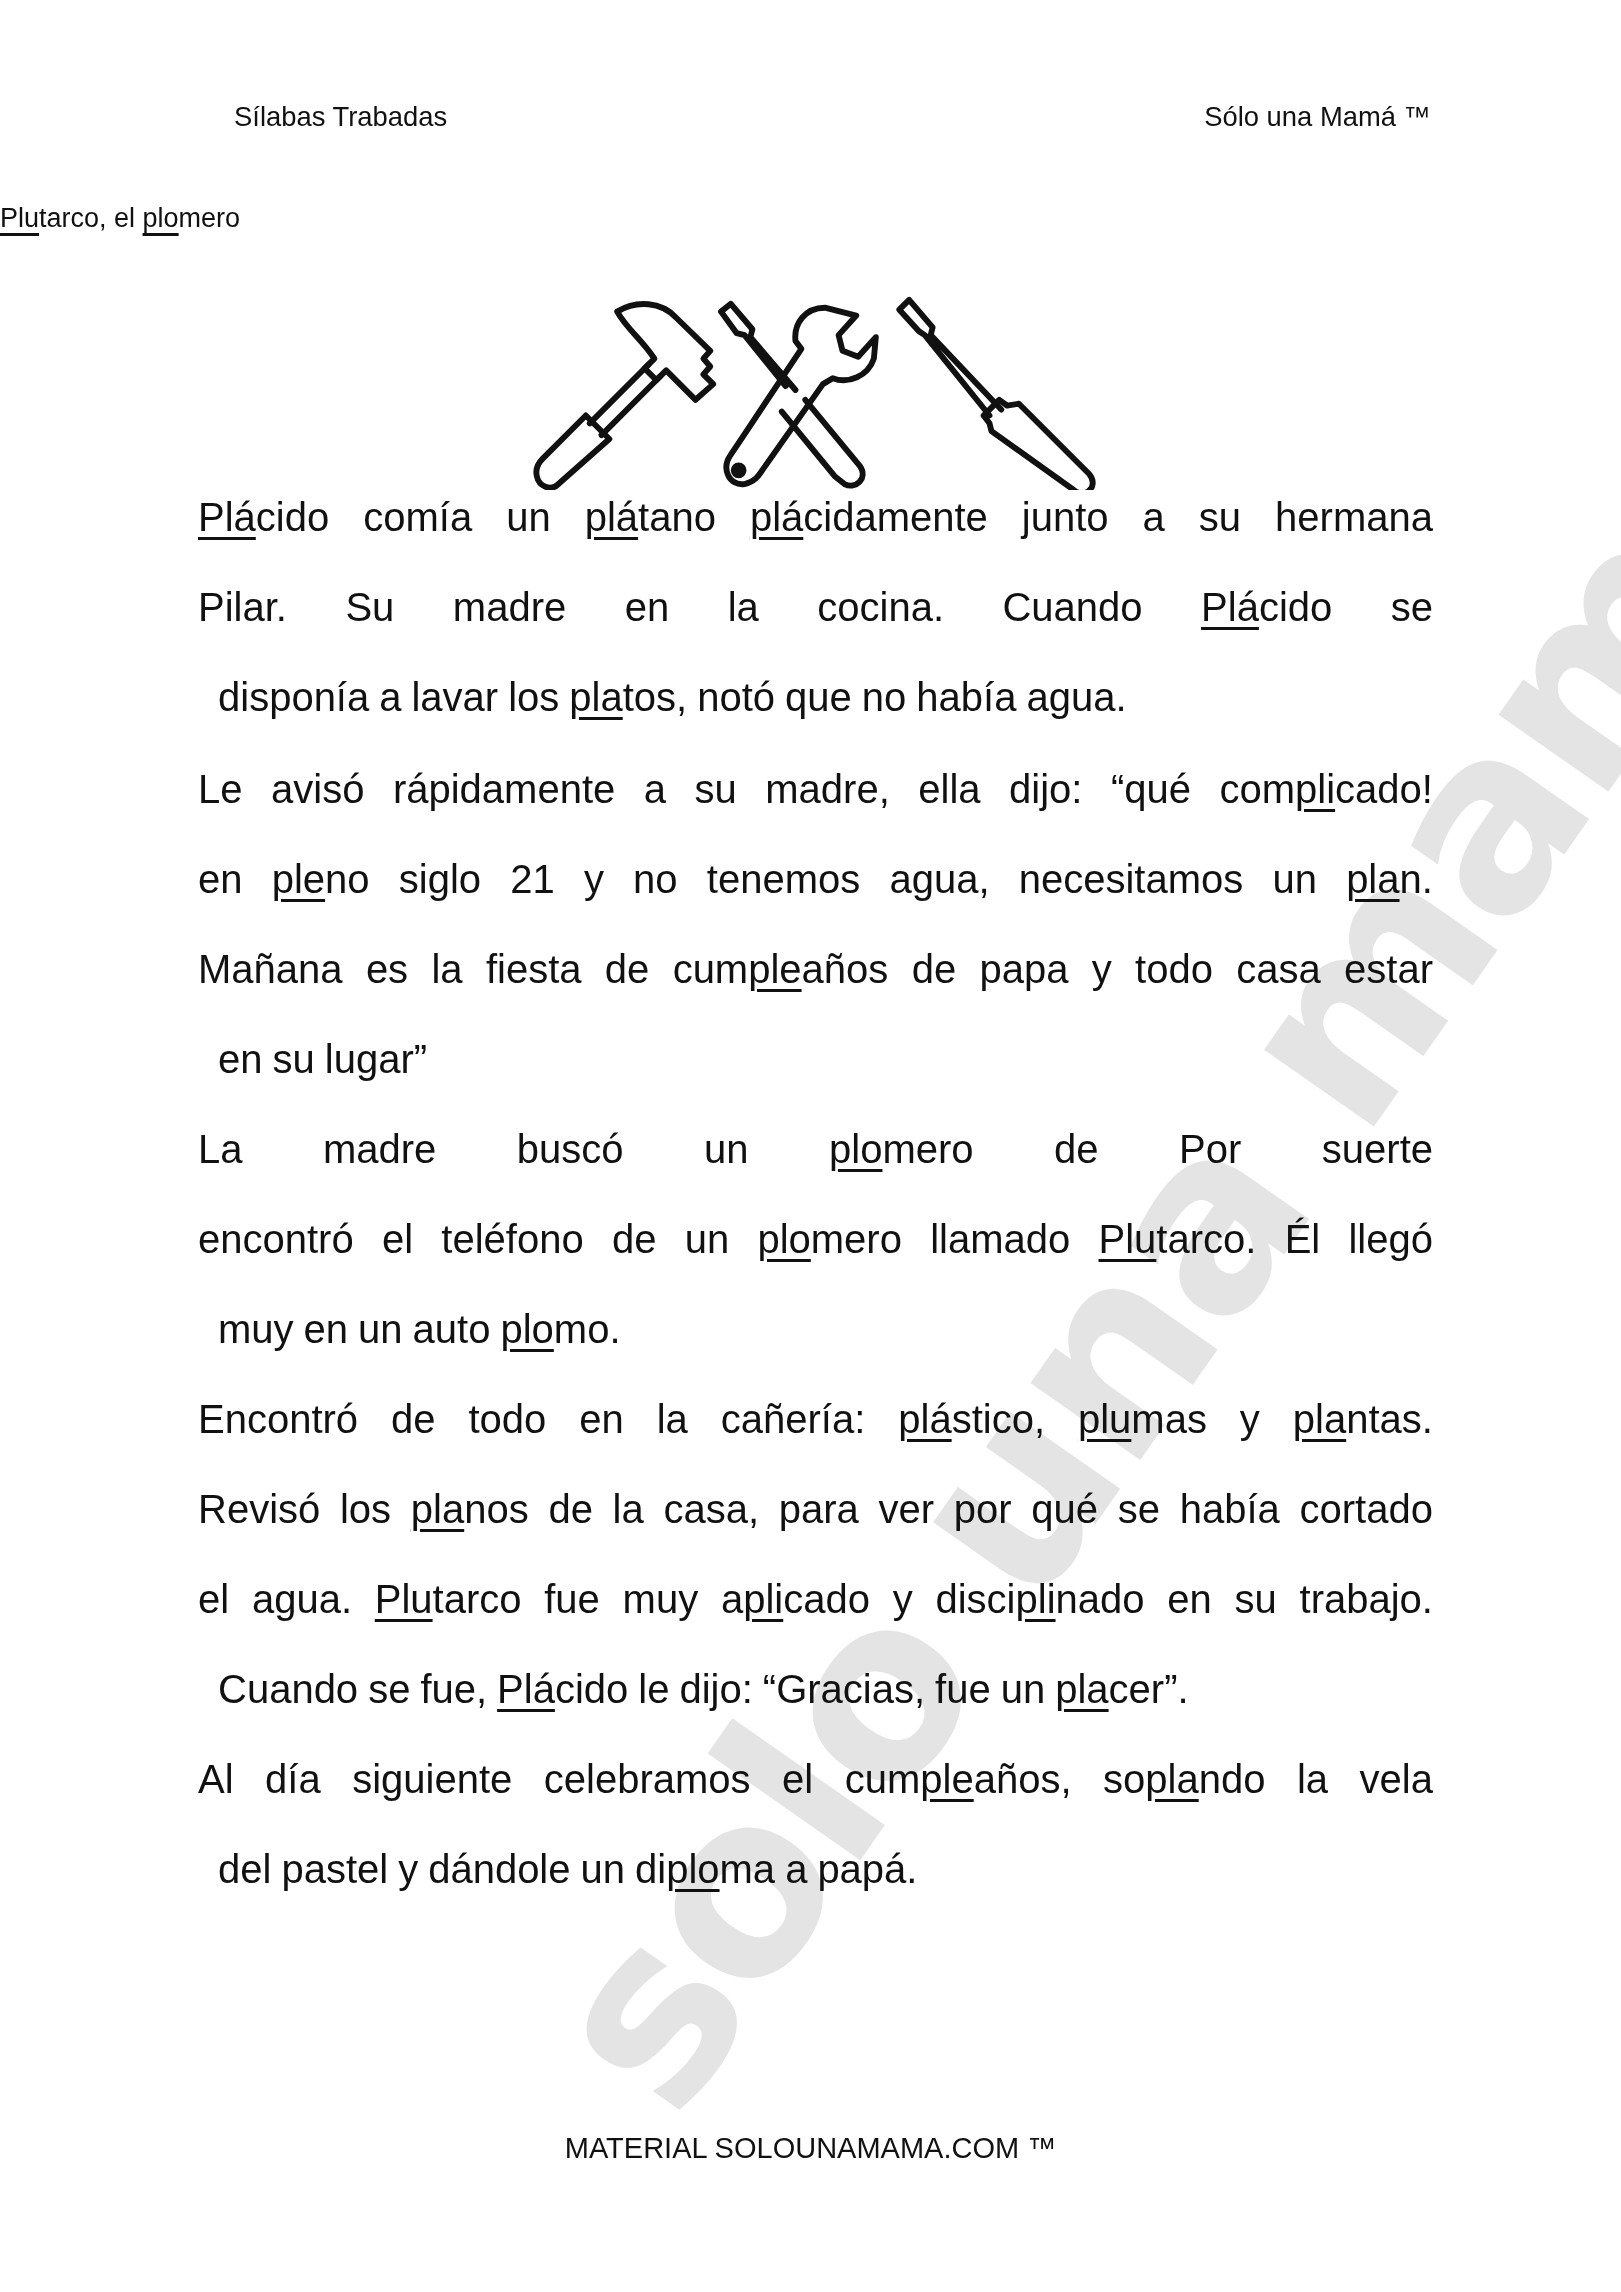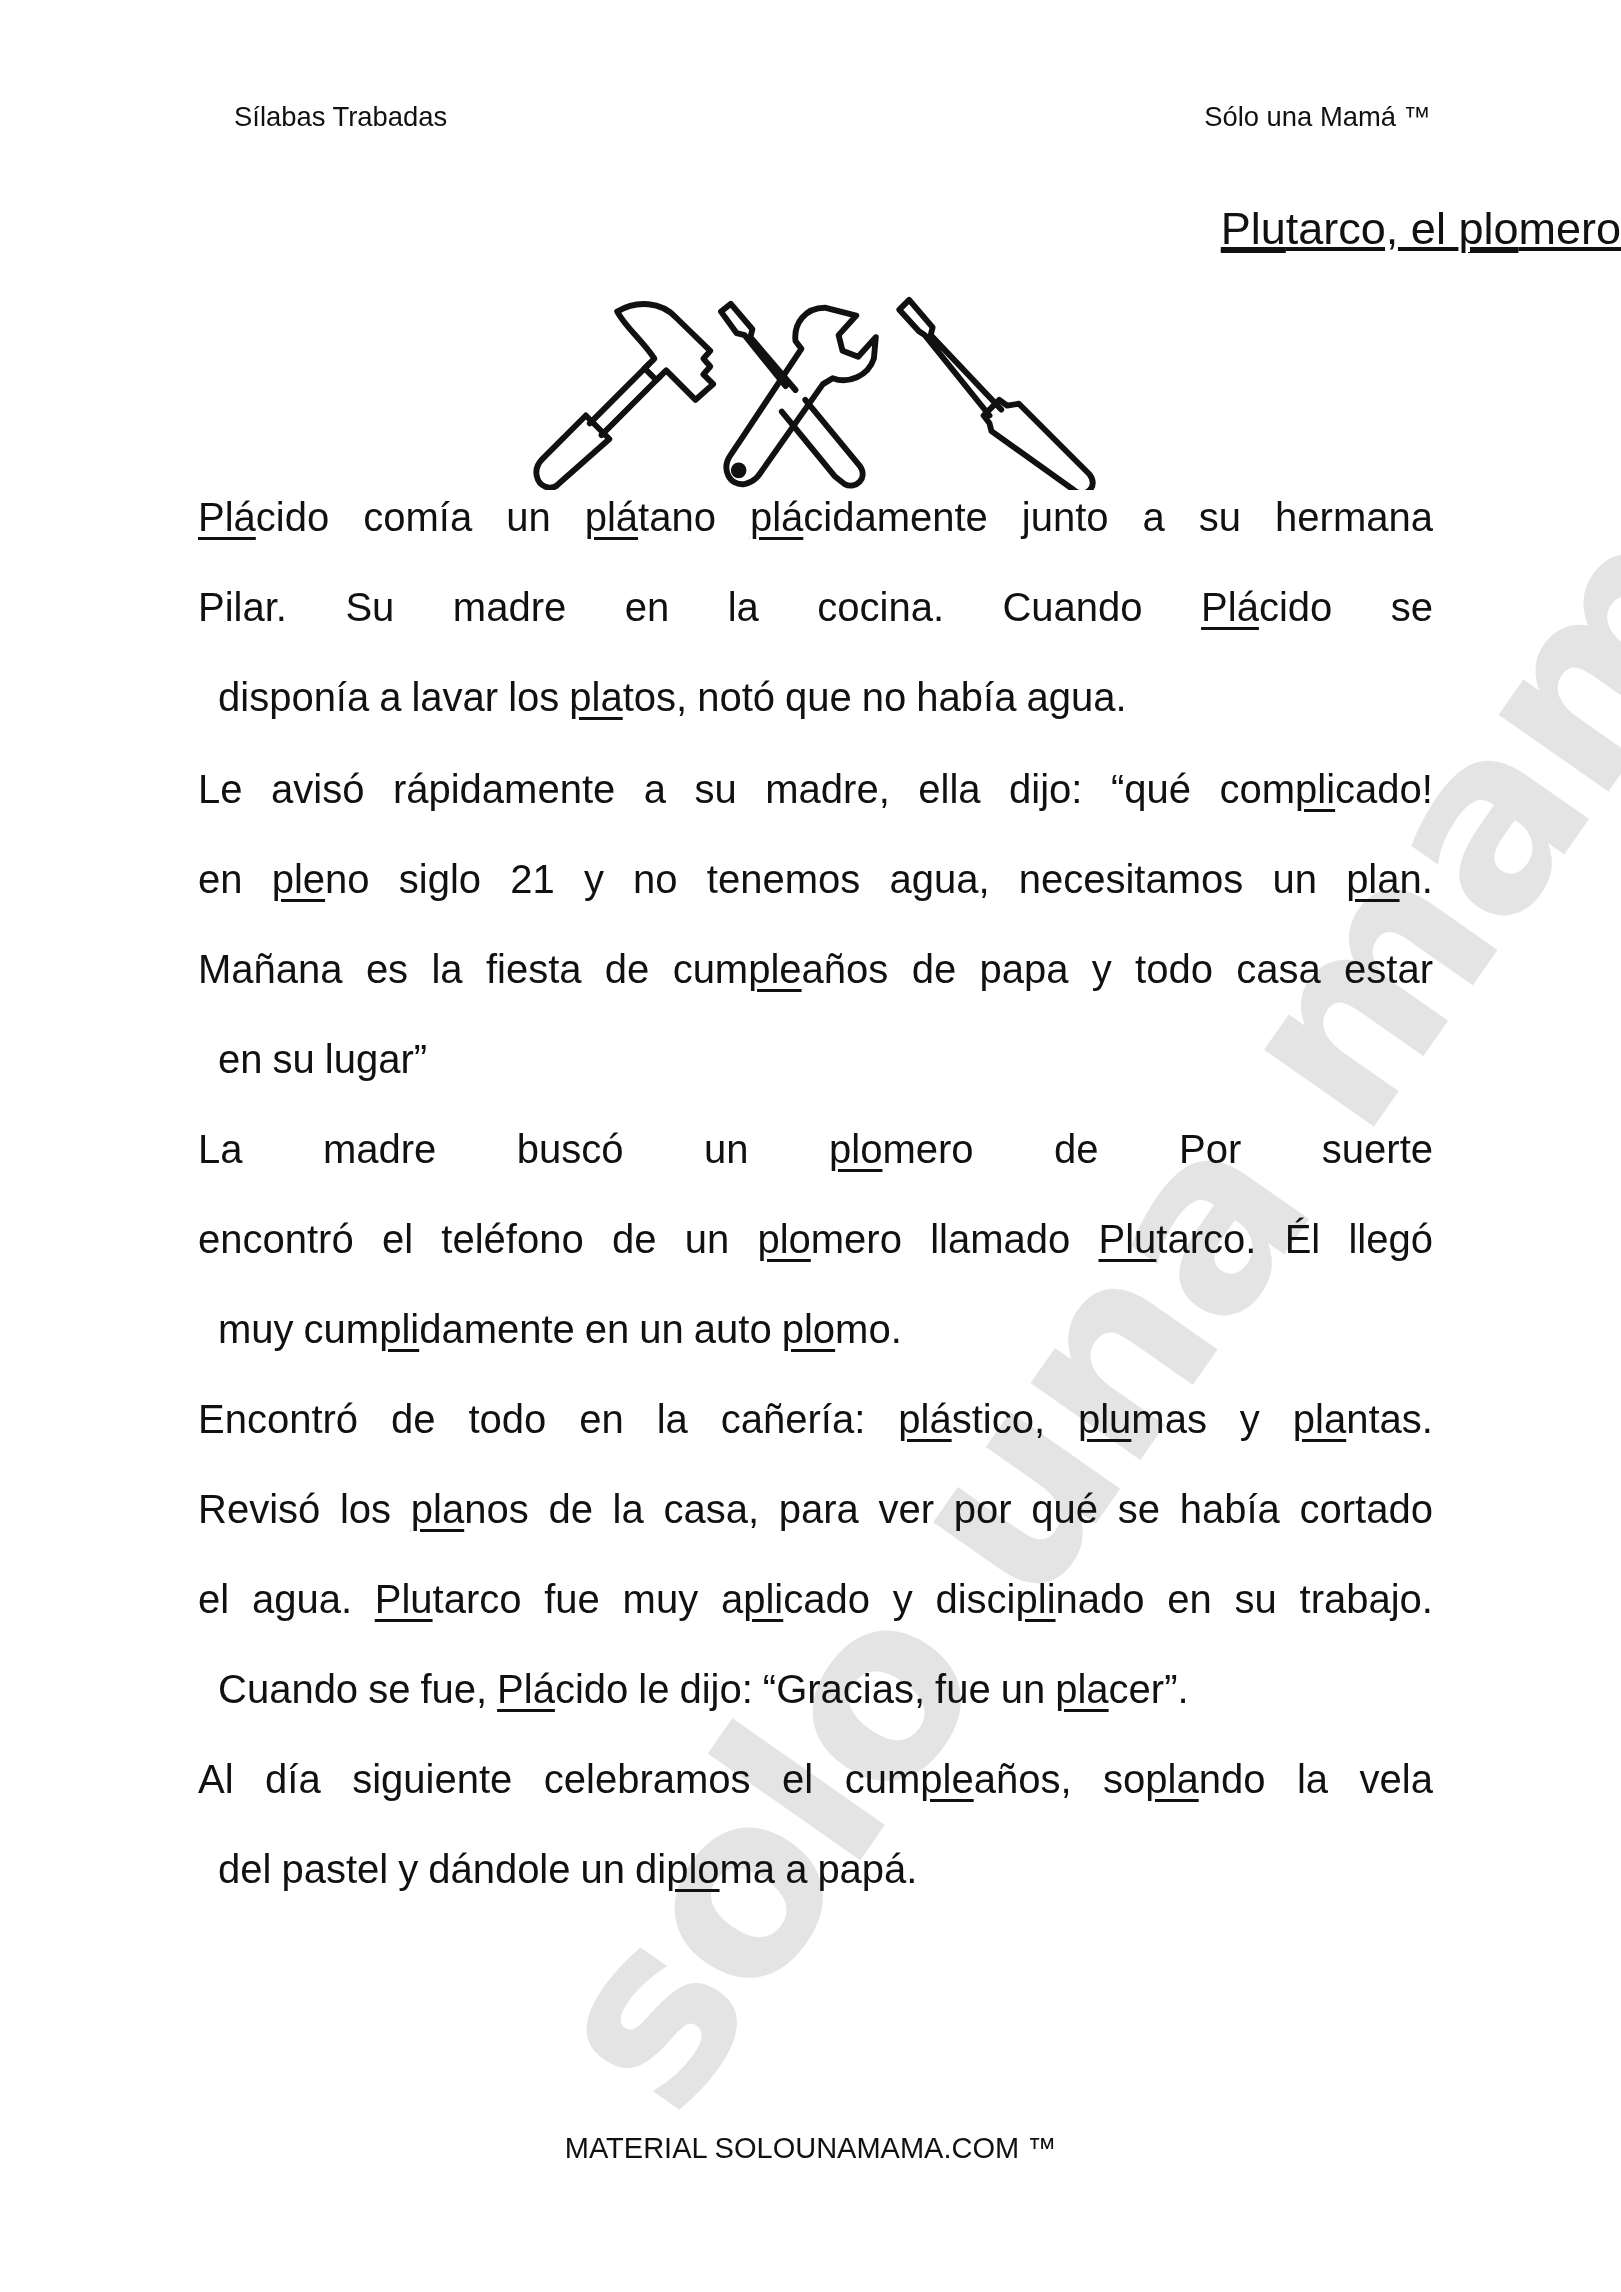--- a/index.html
+++ b/index.html
@@ -2,21 +2,21 @@
 <html><head>
 <meta charset="utf-8">
 <style>
   html, body { margin: 0; padding: 0; background: #ffffff; }
   body { width: 1621px; height: 2293px; position: relative; overflow: hidden;
          font-family: "Liberation Sans", "DejaVu Sans", sans-serif; color: #111; }
   .page { position: absolute; inset: 0; }
   .header-left, .header-right { position: absolute; top: 101px; font-size: 27.4px; margin-left: 36px; }
   .header-left { left: 198px; }
   .header-right { right: 190px; }
-  .title { position: absolute; top: 203px; left: 0; right: 0; text-align: right; font-size: 45px; text-decoration: underline; }
+  .title { position: absolute; top: 203px; left: 0; right: 0; text-align: left; font-size: 27px; }
   u { text-decoration: underline; text-decoration-thickness: 2.9px; text-underline-offset: 5.9px; }
   .tools { position: absolute; left: 529px; top: 290px; width: 580px; height: 200px; }
   .body-text { position: absolute; left: 198px; width: 1235px; top: 486px; font-size: 40px; }
   .line { height: 90px; line-height: 63px; white-space: nowrap; display: flex; justify-content: space-between; text-align: right; }
   .line.last { justify-content: flex-start; margin-left: 20px; }
   .line.last span.w { margin-right: 0.25em; }
   .para-gap { height: 2px; }
   .footer { position: absolute; top: 2132px; left: 0; right: 0; text-align: center; font-size: 29px; }
   .watermark { position: absolute; left: 176px; top: 1108px; font-size: 245px; font-weight: bold;
                color: #e4e4e4; transform: rotate(-55deg); transform-origin: center; white-space: nowrap;
@@ -157,21 +157,20 @@
           <span class="w"><span>de</span></span>
           <span class="w"><span>un</span></span>
           <span class="w"><u>plo</u><span>mero</span></span>
           <span class="w"><span>llamado</span></span>
           <span class="w"><u>Plu</u><span>tarco.</span></span>
           <span class="w"><span>Él</span></span>
           <span class="w"><span>llegó</span></span>
         </div>
         <div class="line last">
           <span class="w"><span>muy</span></span>
-          <span class="w"><span>cum</span><u>pli</u><span>damente</span></span>
           <span class="w"><span>en</span></span>
           <span class="w"><span>un</span></span>
           <span class="w"><span>auto</span></span>
           <span class="w"><u>plo</u><span>mo.</span></span>
         </div>
         <div class="line">
           <span class="w"><span>Encontró</span></span>
           <span class="w"><span>de</span></span>
           <span class="w"><span>todo</span></span>
           <span class="w"><span>en</span></span>

